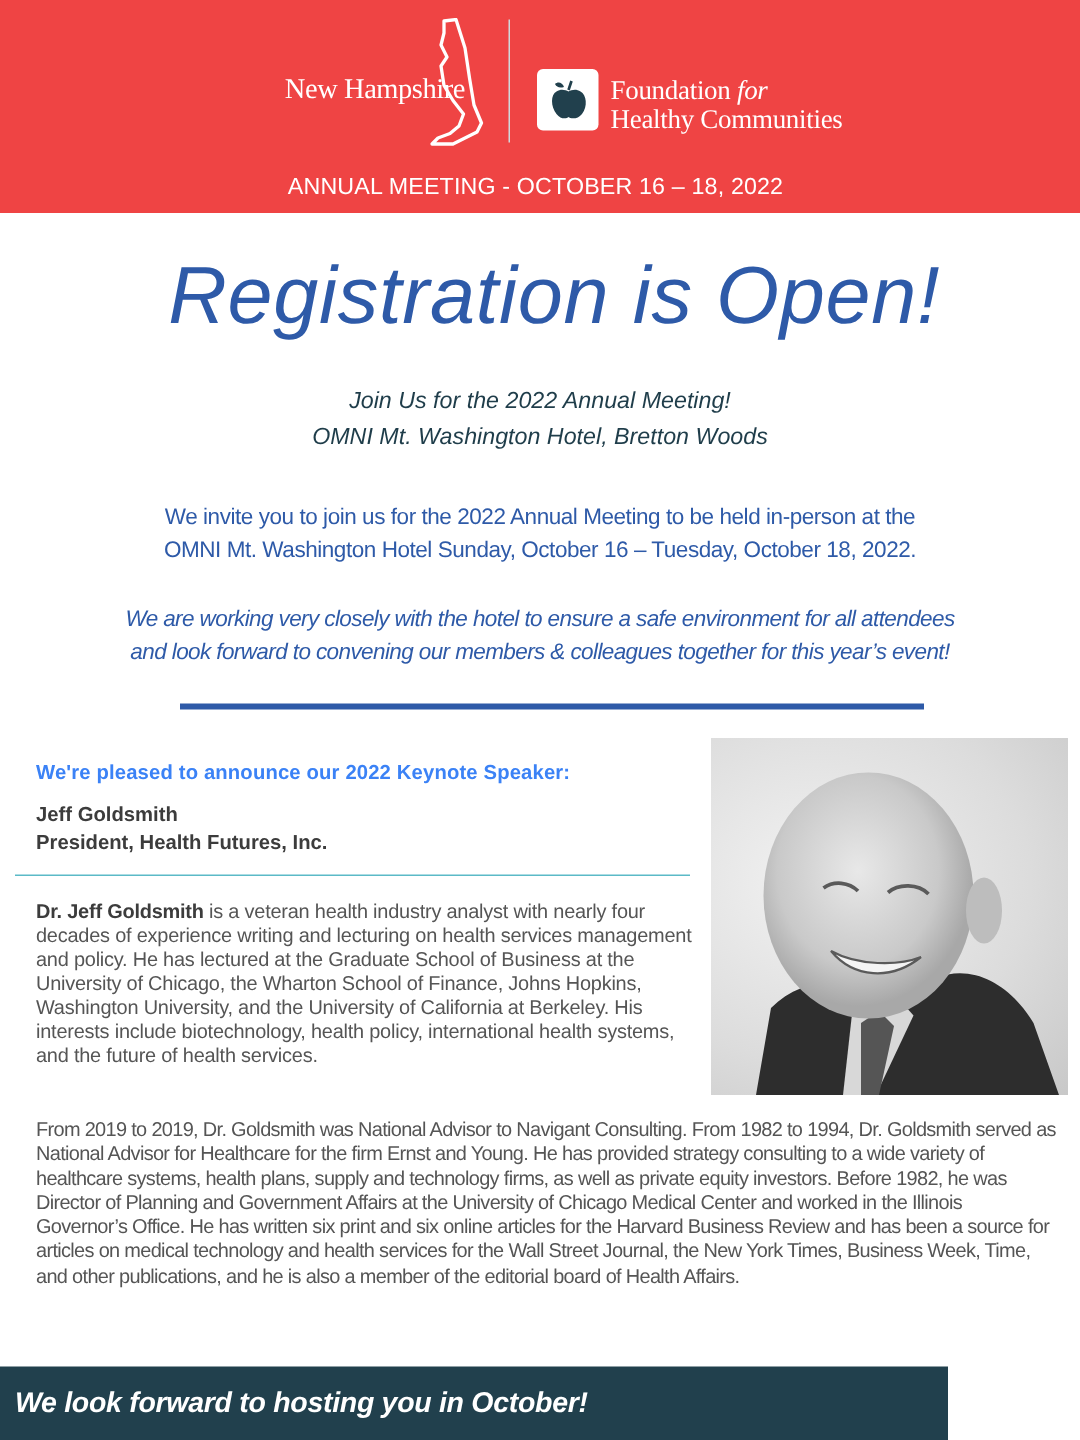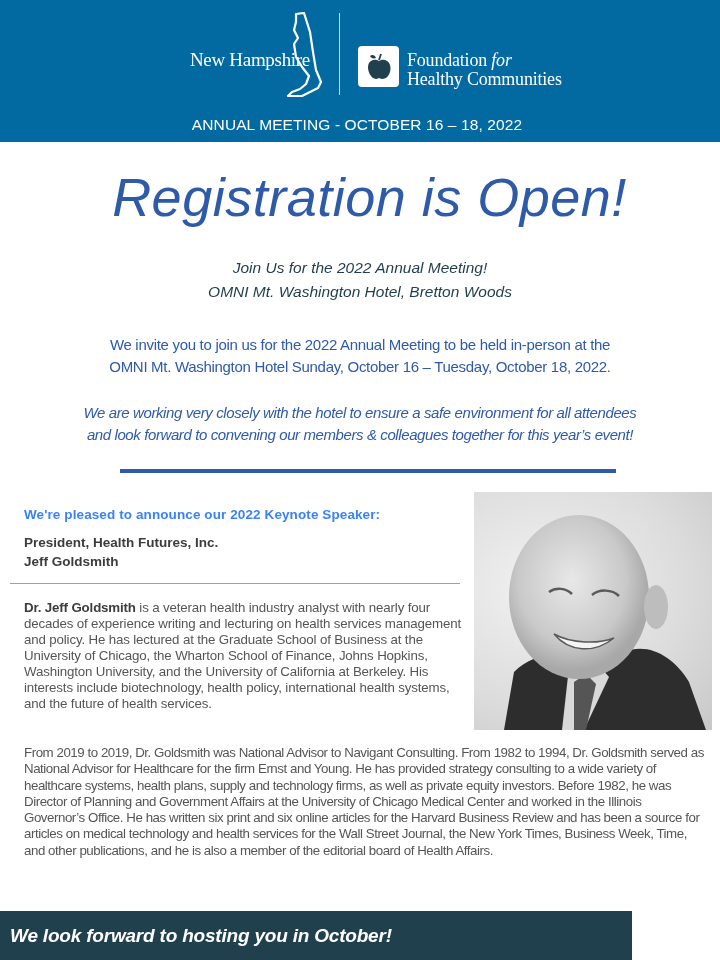--- a/index.html
+++ b/index.html
@@ -1,21 +1,21 @@
 <!DOCTYPE html>
 <html><head>
 <meta charset="utf-8">
 <style>
   * { margin: 0; padding: 0; box-sizing: border-box; }
   html, body { width: 720px; height: 960px; background: #ffffff; overflow: hidden; }
   body { position: relative; font-family: "Liberation Sans", sans-serif; }
 
   .header {
     position: absolute; left: 0; top: 0; width: 720px; height: 142px;
-    background: #0369a1;
+    background: #ef4444;
   }
   .nhha-text {
     position: absolute; left: 155px; top: 50px; width: 155px;
     font-family: "Liberation Serif", serif; color: #ffffff;
     font-size: 19px; line-height: 19px; text-align: right; letter-spacing: -0.3px;
   }
   .nh-shape { position: absolute; left: 280px; top: 12px; width: 50px; height: 86px; }
   .v-divider { position: absolute; left: 339px; top: 13px; width: 1px; height: 82px; background: #cfd8dc; }
   .apple-box {
     position: absolute; left: 358px; top: 46px; width: 41px; height: 41px;
@@ -125,22 +125,22 @@
 
 <div class="safety">
   <div>We are working very closely with the hotel to ensure a safe environment for all attendees</div>
   <div>and look forward to convening our members &amp; colleagues together for this year’s event!</div>
 </div>
 
 <div class="blue-rule"></div>
 
 <div class="announce">We're pleased to announce our 2022  Keynote Speaker:</div>
 <div class="speaker-name">
+  <div>Jeff Goldsmith</div>
   <div>President, Health Futures, Inc.</div>
-  <div>Jeff Goldsmith</div>
 </div>
 <div class="teal-rule"></div>
 
 <div class="bio"><b>Dr. Jeff Goldsmith</b><span> is a veteran health industry analyst with nearly four decades of experience writing and lecturing on health services management and policy. He has lectured at the Graduate School of Business at the University of Chicago, the Wharton School of Finance,  Johns Hopkins, Washington University, and the University of California at Berkeley. His interests include biotechnology, health policy, international health systems, and the future of health services.</span></div>
 
 <div class="photo" aria-label="Portrait of Jeff Goldsmith">
   <svg viewBox="0 0 238 238" width="238" height="238">
     <defs>
       <radialGradient id="face" cx="45%" cy="40%" r="55%">
         <stop offset="0%" stop-color="#e8e8e8"></stop>

